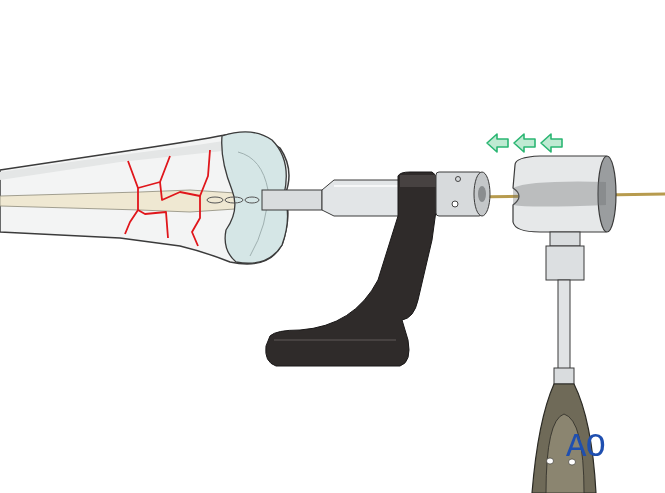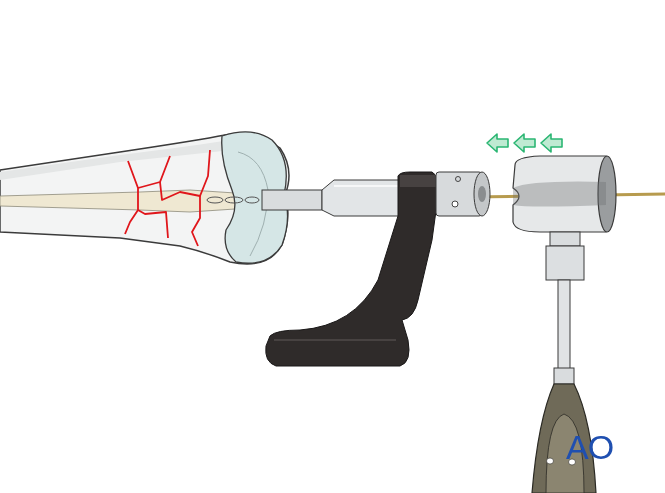--- a/index.html
+++ b/index.html
@@ -1,18 +1,18 @@
 <!DOCTYPE html>
 <html><head>
 <meta charset="utf-8">
 <style>
   html, body { margin: 0; padding: 0; background: #ffffff; }
   body { width: 665px; height: 493px; overflow: hidden; position: relative; font-family: "Liberation Sans", sans-serif; }
   #stage { position: absolute; left: 0; top: 0; width: 665px; height: 493px; }
-  .logo-text { position: absolute; left: 566px; top: 428px; font-family: Liberation Sans, sans-serif; font-size: 34px; color: #1f4fb0; letter-spacing: -1px; font-weight: normal; }
+  .logo-text { position: absolute; left: 566px; top: 428px; font-family: Liberation Mono, monospace; font-size: 34px; color: #1f4fb0; letter-spacing: -1px; font-weight: normal; }
 </style>
 </head>
 <body>
 
 <svg id="stage" viewBox="0 0 665 493" xmlns="http://www.w3.org/2000/svg">
 
   <line x1="470" y1="197" x2="665" y2="194" stroke="#b79b4e" stroke-width="3"></line>
 
   <g>
     <path d="M0 170 L120 152 Q200 140 225 135 Q255 130 280 148 Q295 170 285 195 Q292 215 282 245 Q268 270 230 262 Q205 252 180 246 L120 238 L0 232 Z" fill="#f3f4f4" stroke="#3b3b3b" stroke-width="1.5"></path>

